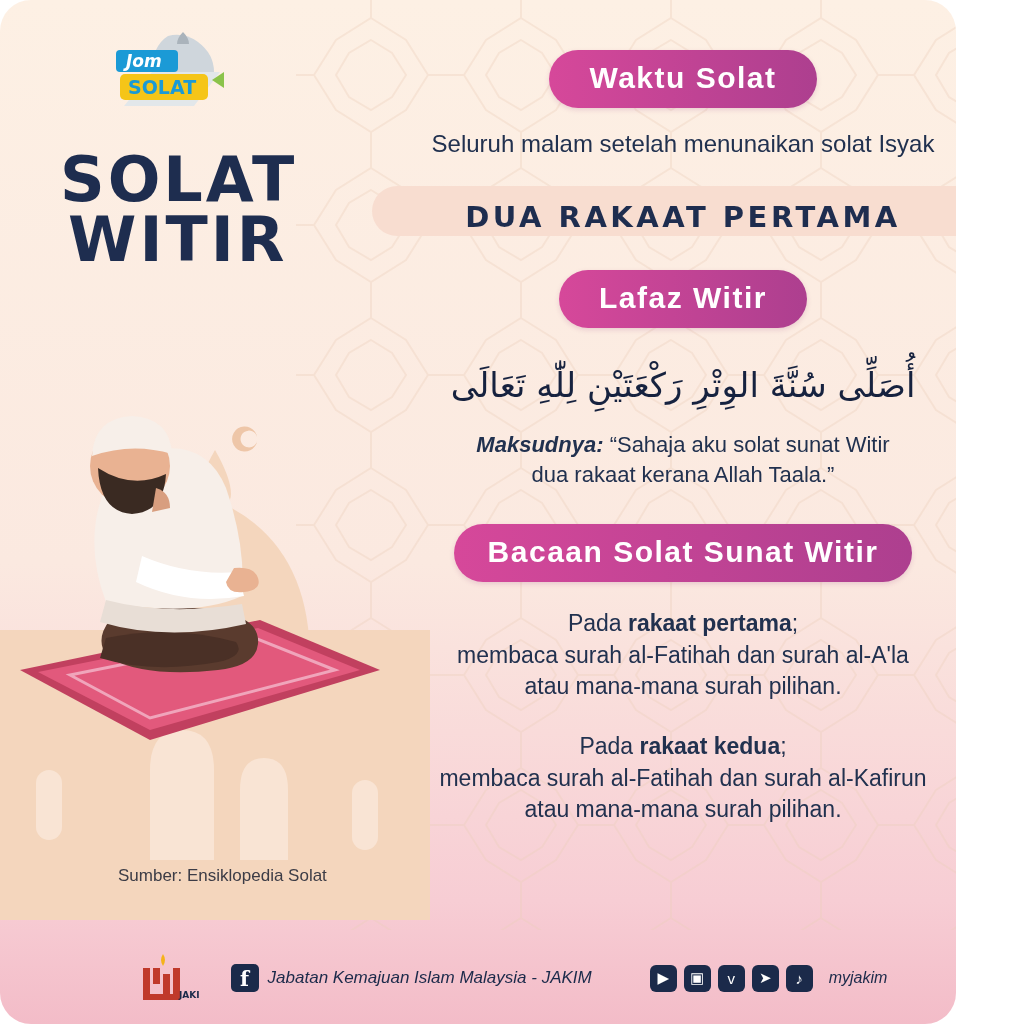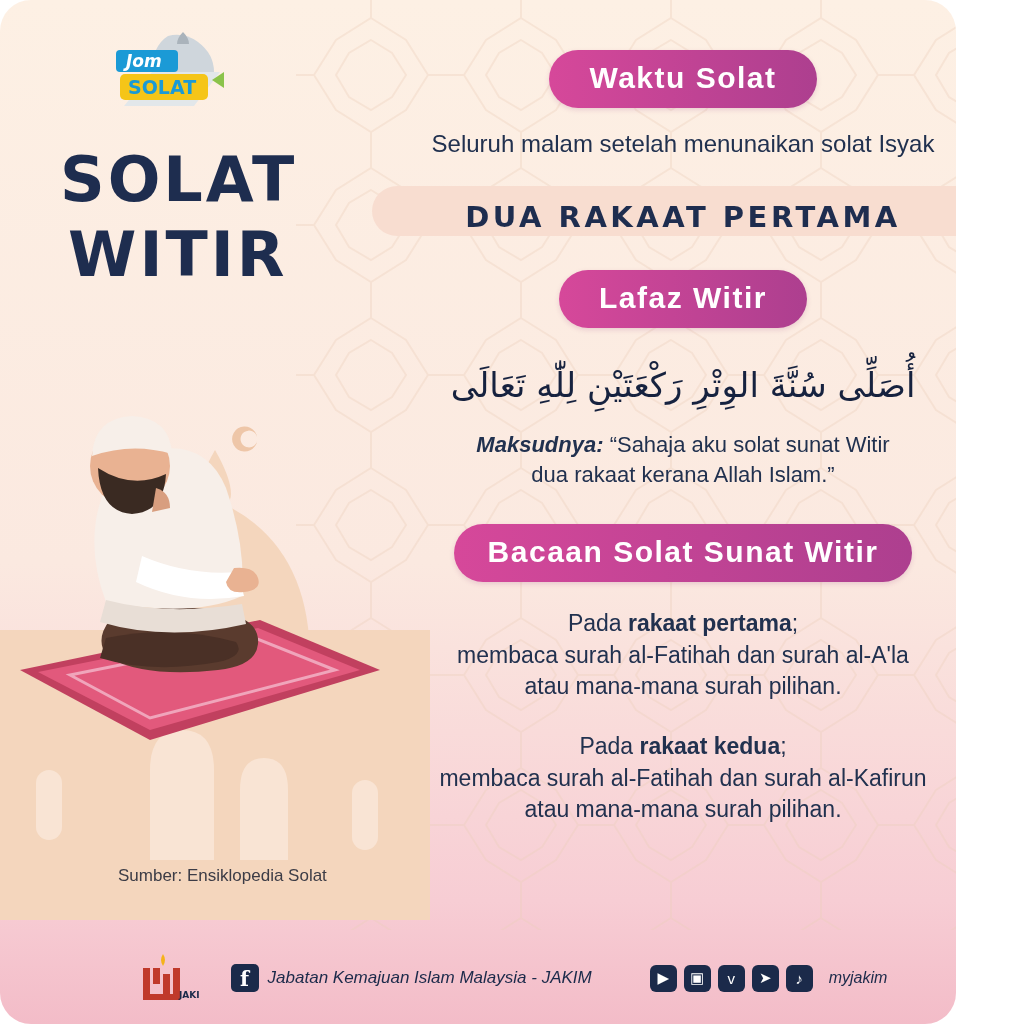--- a/index.html
+++ b/index.html
@@ -50,21 +50,21 @@
     left: 60px; top: 150px;
     width: 330px;
     color: #1e2d4f;
     font-family: "DejaVu Sans", sans-serif;
     font-weight: bold;
     font-size: 62px;
     line-height: 0.97;
     letter-spacing: 3px;
     text-align: left;
   }
-  .main-title .l2 { display: block; padding-left: 8px; margin-top: 15px; }
+  .main-title .l2 { display: block; padding-left: 8px; }
 
   
   .source-note {
     position: absolute;
     left: 70px; top: 866px;
     font-size: 17px;
     color: #3c3c46;
     font-family: "Liberation Sans", sans-serif;
     margin-left: 48px;
   }
@@ -271,21 +271,21 @@
 
     <div class="spacer-top">
       <span class="pill">Lafaz Witir</span>
     </div>
 
     <div class="arabic">أُصَلِّى سُنَّةَ الوِتْرِ رَكْعَتَيْنِ لِلّٰهِ تَعَالَى</div>
 
     <div class="meaning">
       <span class="lbl">Maksudnya:</span>
       <span>“Sahaja aku solat sunat Witir</span><br>
-      <span>dua rakaat kerana Allah Islam.”</span>
+      <span>dua rakaat kerana Allah Taala.”</span>
     </div>
 
     <div class="spacer-top">
       <span class="pill wide">Bacaan Solat Sunat Witir</span>
     </div>
 
     <div class="body-text">
       <span>Pada </span><b>rakaat pertama</b><span>;</span><br>
       <span>membaca surah al-Fatihah dan surah al-A'la</span><br>
       <span>atau mana-mana surah pilihan.</span>

